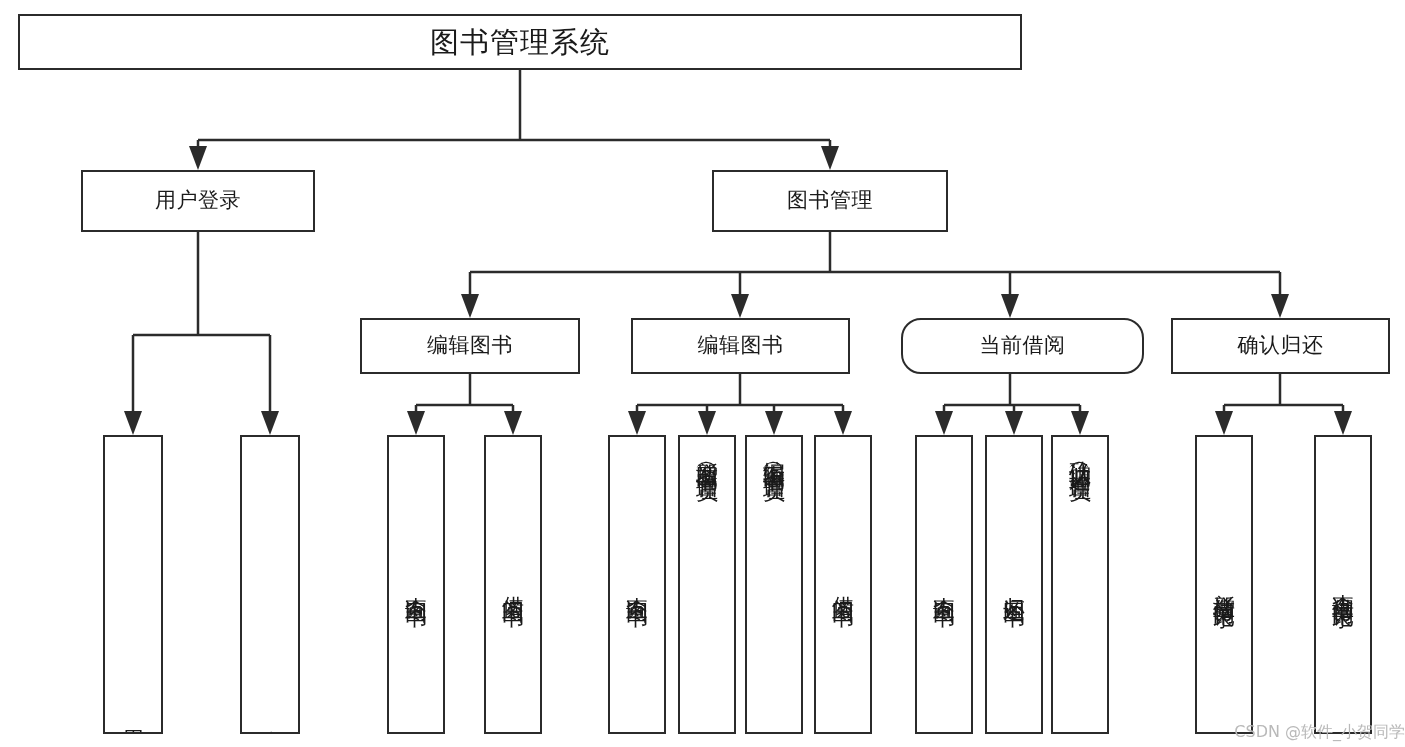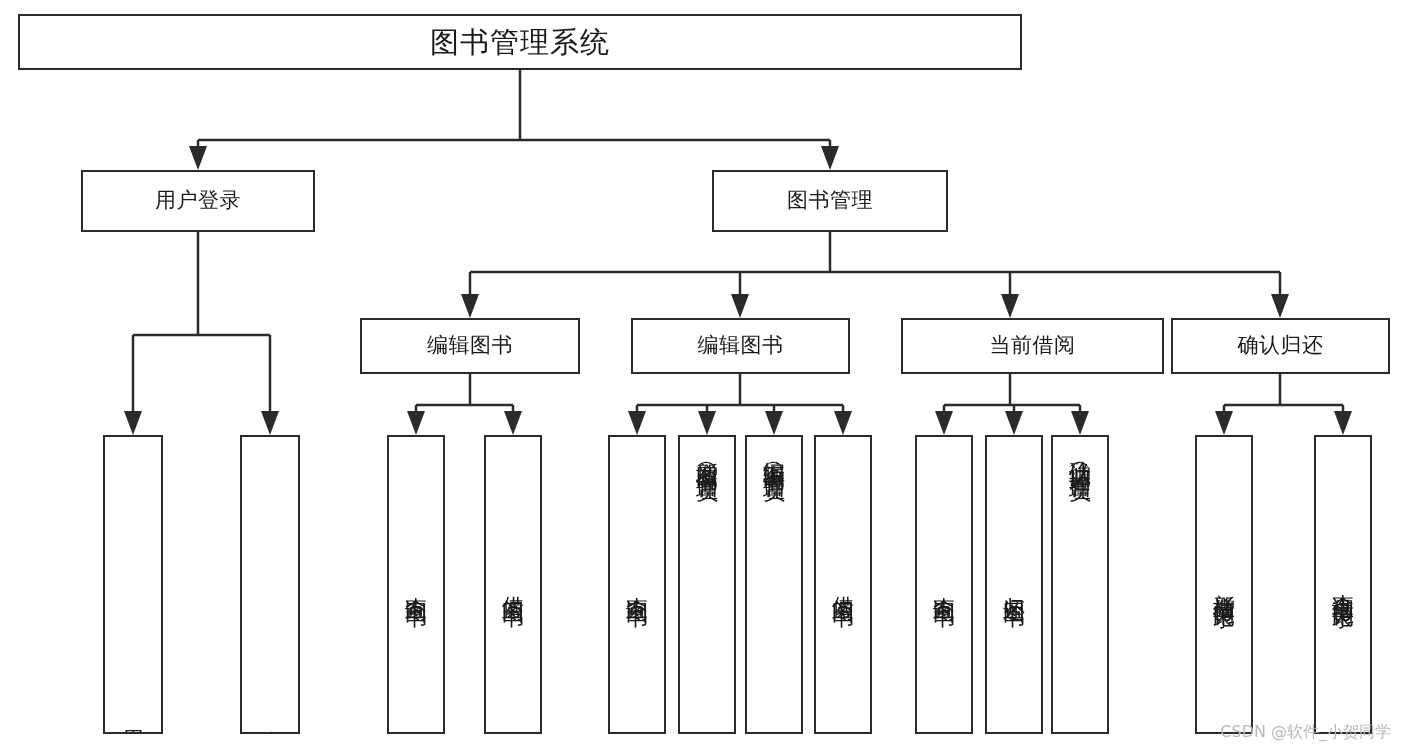--- a/index.html
+++ b/index.html
@@ -67,21 +67,21 @@
     align-items: flex-start;
   }
   .node-box.vertical.bottom-aligned .node-label {
     padding-bottom: 8px;
   }
   .node-box.vertical.top-aligned .node-label {
     padding-top: 6px;
   }
   #watermark {
     position: absolute;
-    right: 14px;
+    right: 0;
     bottom: 4px;
     font-size: 16px;
     color: #b9b9b9;
     font-family: "DejaVu Sans", "Liberation Sans", sans-serif;
     white-space: nowrap;
     pointer-events: none;
   }
 </style>
 </head>
 <body>
@@ -152,21 +152,21 @@
       </div>
       <div class="node-box level2 horizontal" style="left: 712px; top: 170px; width: 236px; height: 62px;">
         <span class="node-label">图书管理</span>
       </div>
       <div class="node-box level3 horizontal" style="left: 360px; top: 318px; width: 220px; height: 56px;">
         <span class="node-label">编辑图书</span>
       </div>
       <div class="node-box level3 horizontal" style="left: 631px; top: 318px; width: 219px; height: 56px;">
         <span class="node-label">编辑图书</span>
       </div>
-      <div class="node-box level3 horizontal" style="left: 901px; top: 318px; width: 263px; height: 56px;">
+      <div class="node-box level3 horizontal" style="left: 901px; top: 318px; width: 243px; height: 56px; border-radius: 20px;">
         <span class="node-label">当前借阅</span>
       </div>
       <div class="node-box level3 horizontal" style="left: 1171px; top: 318px; width: 219px; height: 56px;">
         <span class="node-label">确认归还</span>
       </div>
       <div class="node-box leaf vertical bottom-aligned" style="left: 103px; top: 435px; width: 60px; height: 299px;">
         <span class="node-label">用户登录</span>
       </div>
       <div class="node-box leaf vertical bottom-aligned" style="left: 240px; top: 435px; width: 60px; height: 299px;">
         <span class="node-label">注销登录</span>

